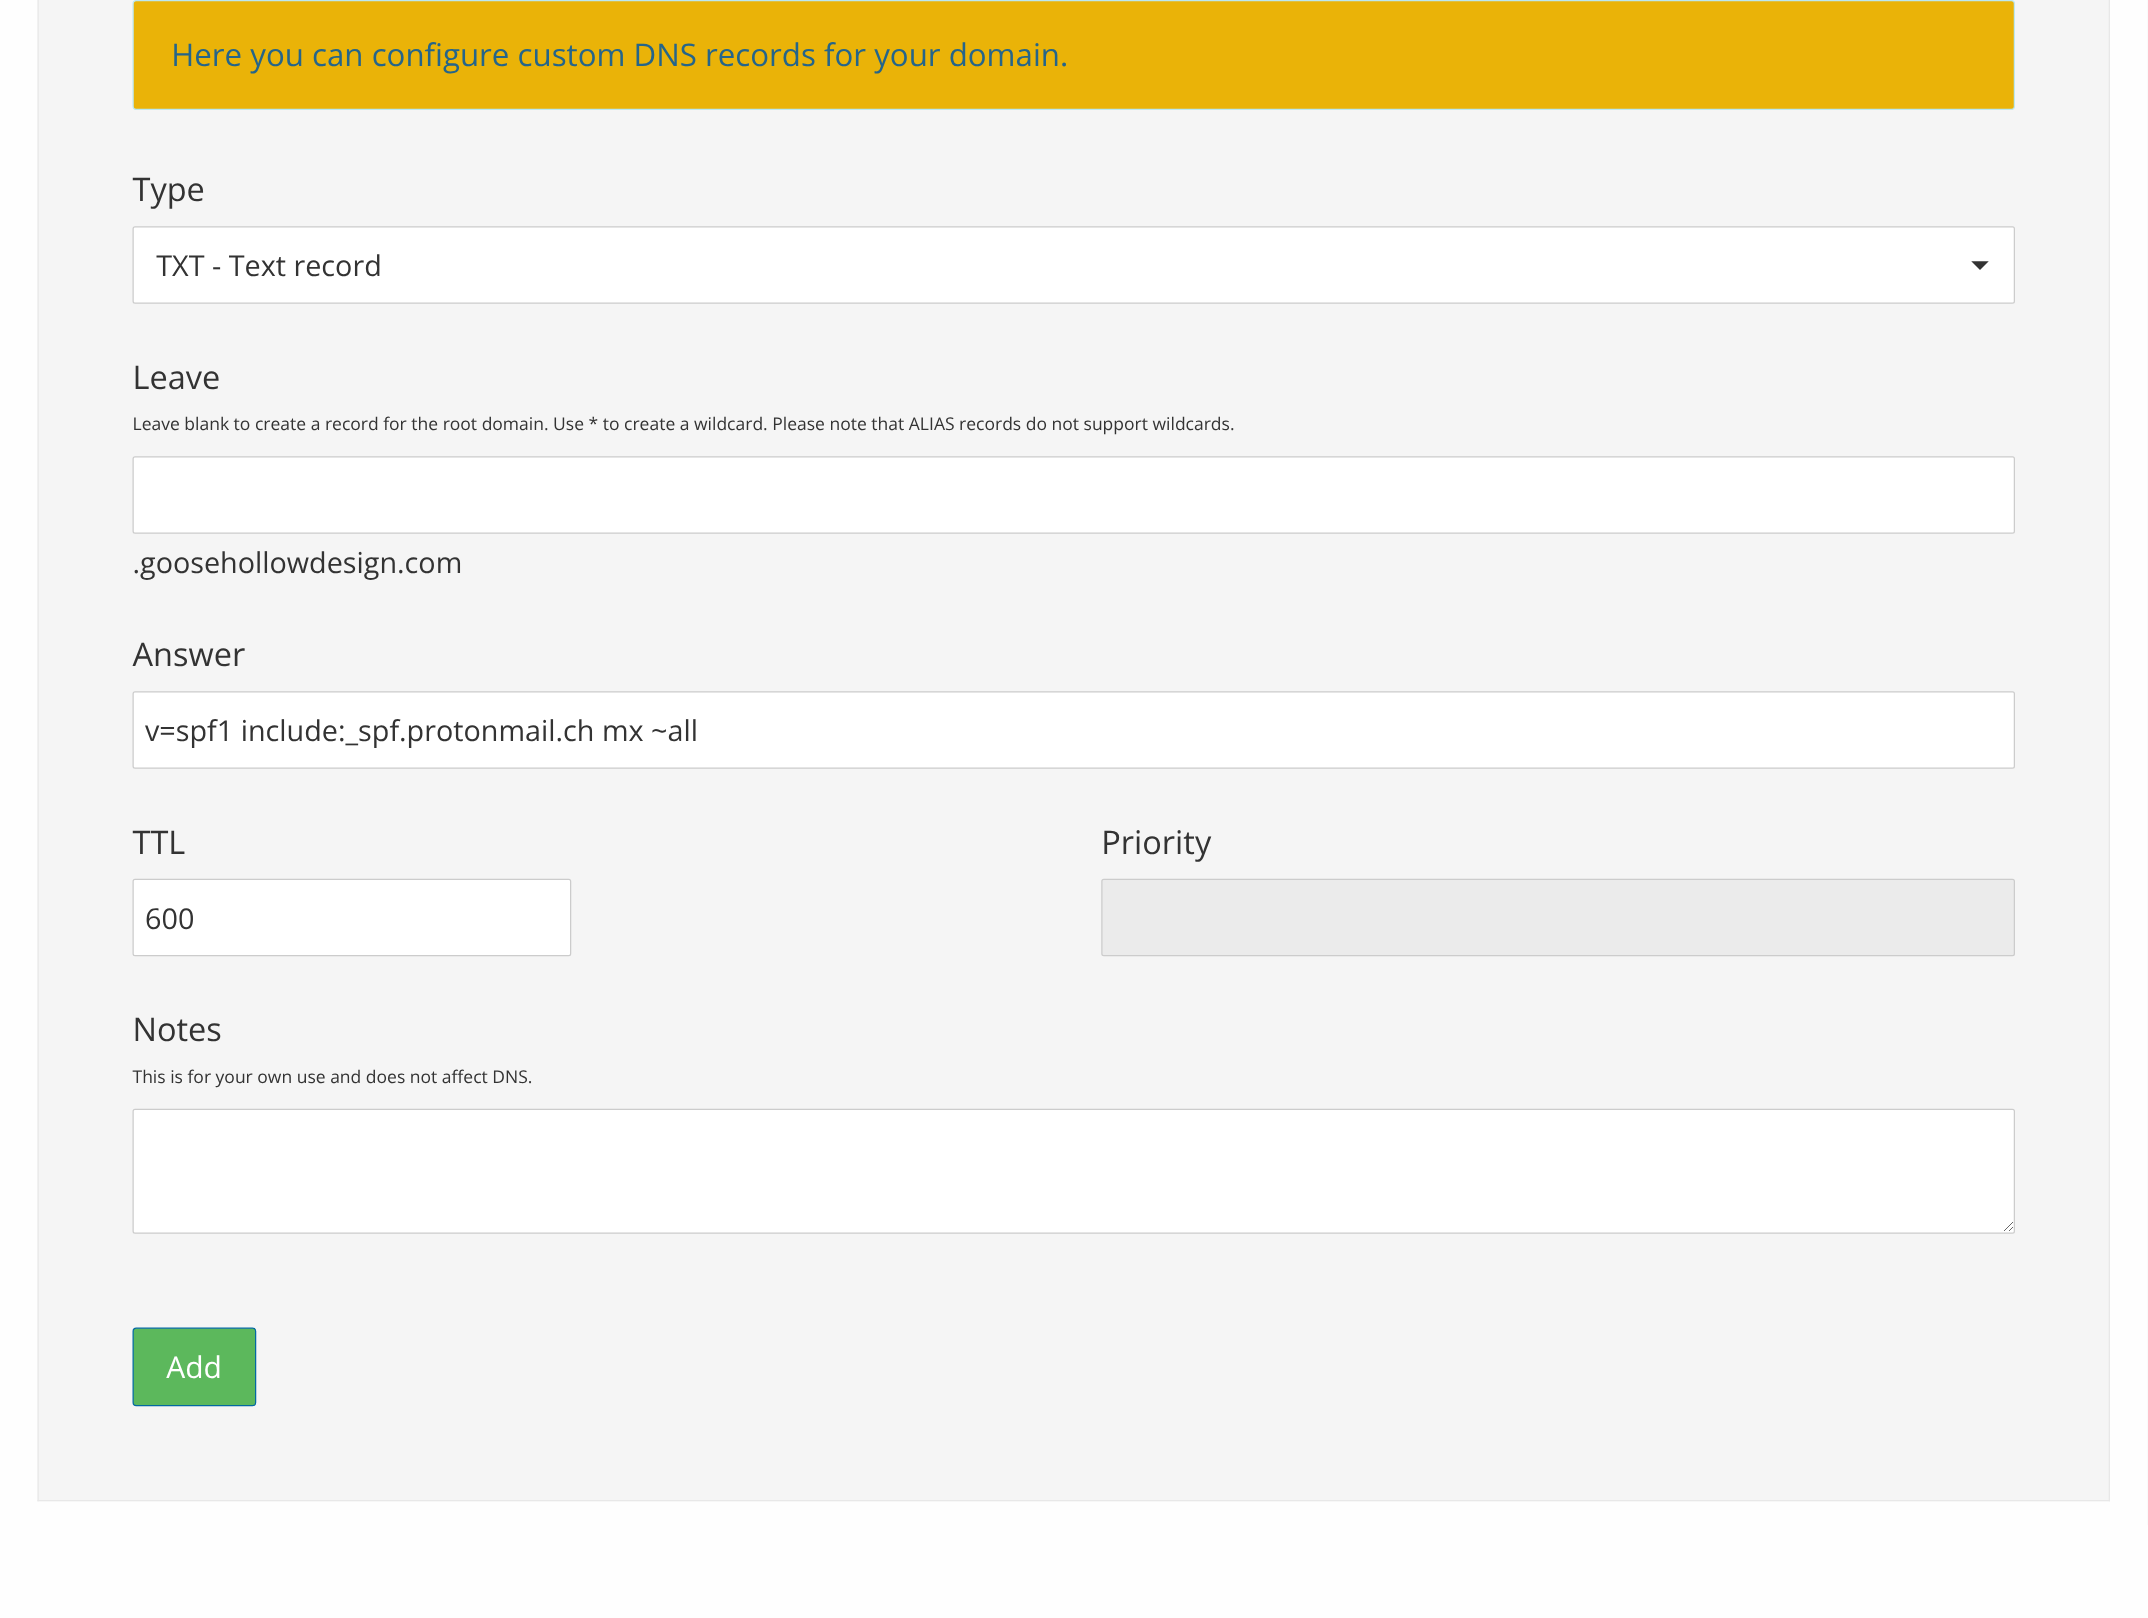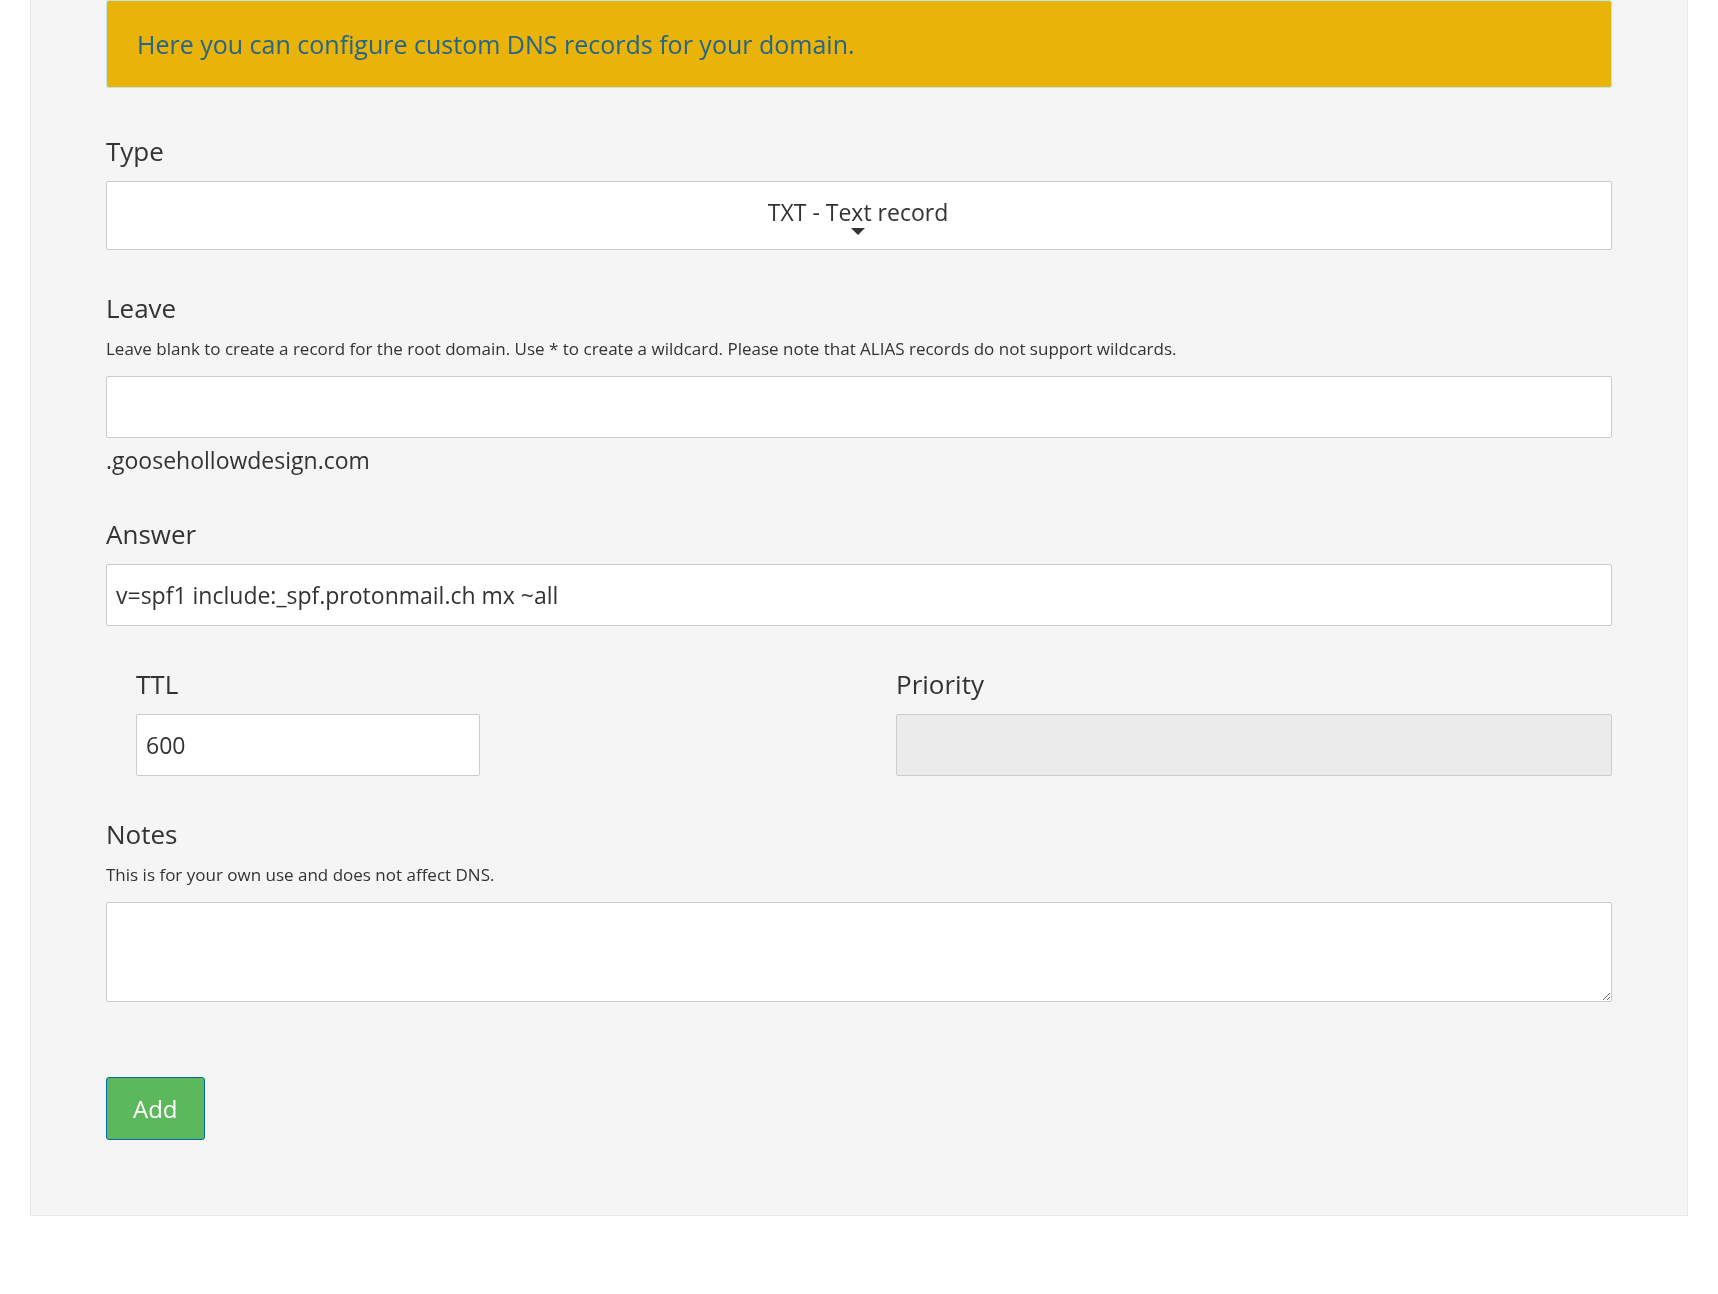--- a/index.html
+++ b/index.html
@@ -36,21 +36,21 @@
     margin-bottom: 40px;
   }
   .label {
     font-size: 26px;
     color: #333;
     margin-bottom: 12px;
     display: block;
     font-weight: 400;
   }
   .help-text {
-    font-size: 17px;
+    font-size: 14px;
     color: #333;
     margin-bottom: 16px;
     line-height: 1.3;
   }
   .domain-suffix {
     font-size: 23px;
     color: #333;
     margin-top: 6px;
   }
   .input, .select-wrap, .textarea {
@@ -66,36 +66,34 @@
   .input:disabled, .disabled-input {
     background: #ebebeb;
     color: #555;
   }
   .select-wrap {
     display: flex;
     align-items: center;
     justify-content: space-between;
     padding: 14px 20px 14px 18px;
     position: relative;
-    flex-direction: column;
   }
   .select-value {
     font-size: 23px;
     color: #333;
   }
   .caret {
     width: 0; height: 0;
     border-left: 7px solid transparent;
     border-right: 7px solid transparent;
     border-top: 7px solid #333;
   }
   .row-2 {
     display: flex;
     gap: 44px;
-    margin-left: 30px;
   }
   .col {
     flex: 1;
   }
   .ttl-input {
     width: 48%;
     font-size: 23px;
   }
   .textarea {
     resize: both;

